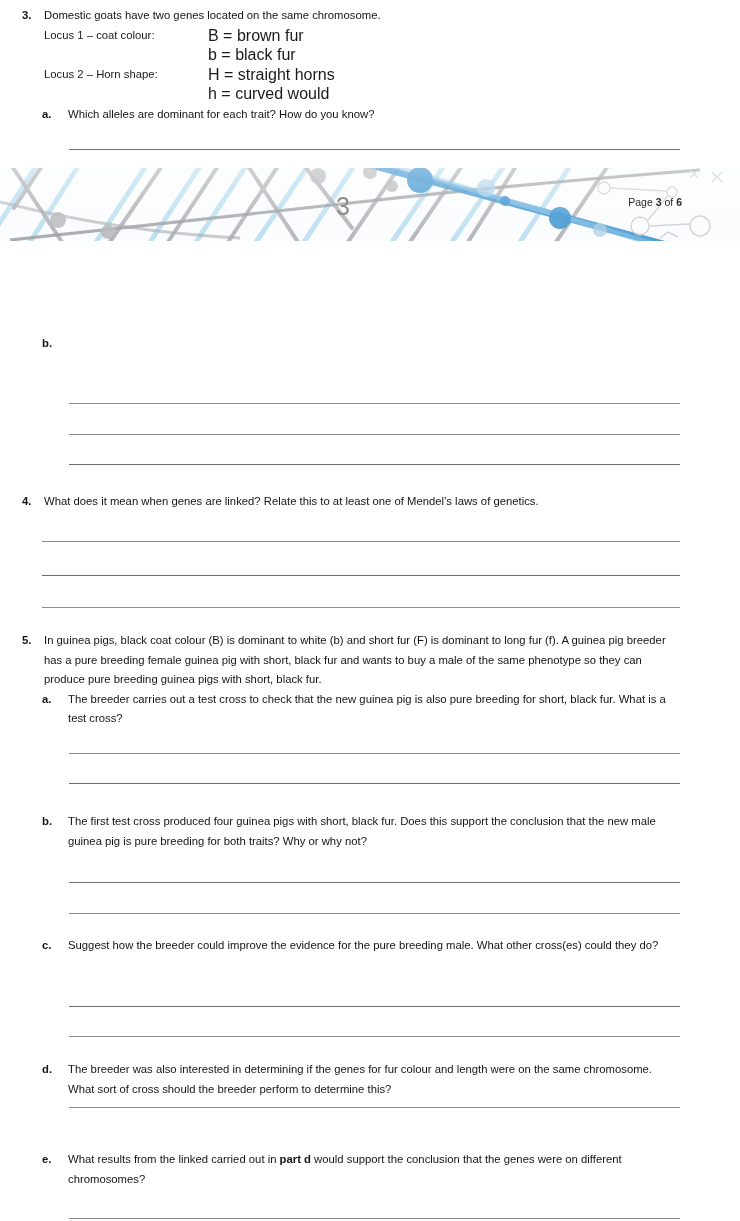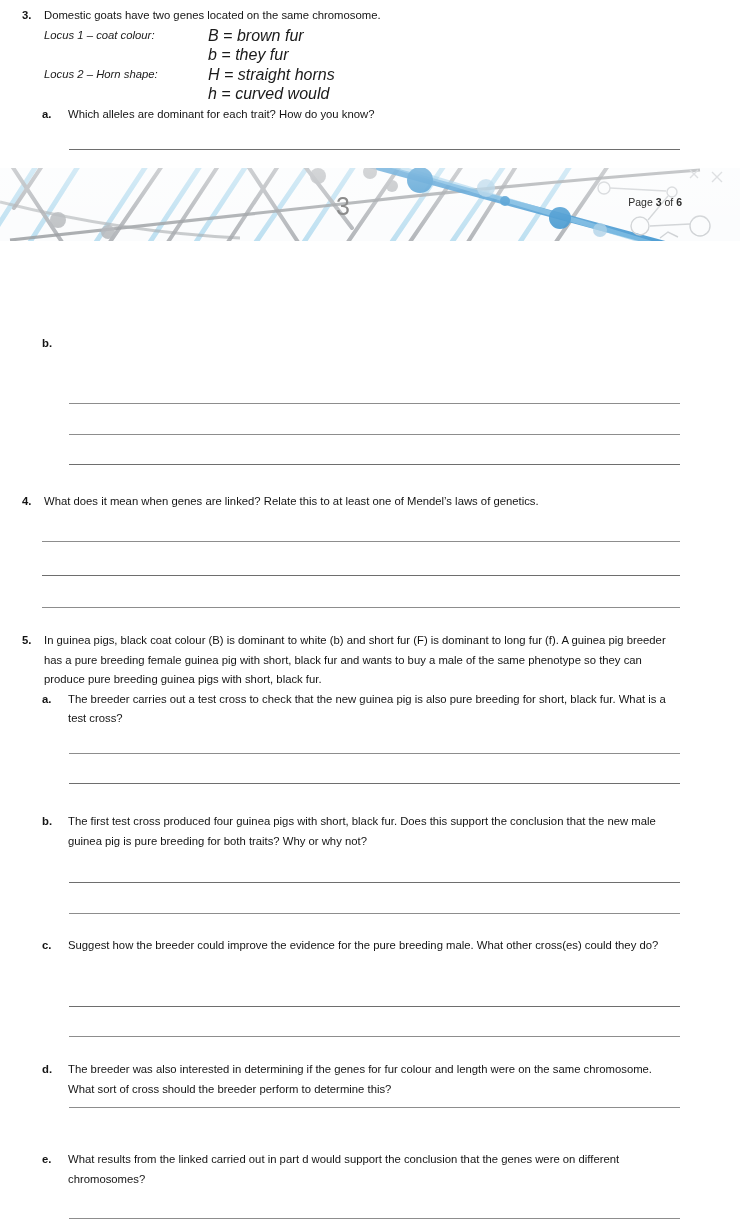--- a/index.html
+++ b/index.html
@@ -63,21 +63,20 @@
     font-weight: bold;
     font-size: 11.3px;
     line-height: 19.6px;
   }
 
   
   .locus-row {
     position: relative;
     padding-left: 36px;
     height: 19.6px;
-    font-style: italic;
   }
   .locus-label {
     position: absolute;
     left: 44px;
     top: 0;
     font-size: 11.3px;
     line-height: 19.6px;
     white-space: nowrap;
   }
   .locus-allele {
@@ -132,40 +131,40 @@
   .gutter {
     position: absolute;
     left: 0;
     top: 241px;
     width: 740px;
     height: 36px;
     background: #ffffff;
   }
 
   
-  b.inline { font-weight: normal; }
+  b.inline { font-weight: bold; }
 </style>
 </head>
 <body>
 
 <div class="page">
 
   <div class="block" style="top:6px;">
     <div class="numbered q-text">
       <span class="marker">3.</span>
       <span>Domestic goats have two genes located on the same chromosome.</span>
     </div>
 
     <div class="locus-row">
       <span class="locus-label">Locus 1 – coat colour:</span>
       <span class="locus-allele">B = brown fur</span>
     </div>
     <div class="locus-row">
       <span class="locus-label"></span>
-      <span class="locus-allele">b = they fur</span>
+      <span class="locus-allele">b = black fur</span>
     </div>
     <div class="locus-row">
       <span class="locus-label">Locus 2 – Horn shape:</span>
       <span class="locus-allele">H = straight horns</span>
     </div>
     <div class="locus-row">
       <span class="locus-label"></span>
       <span class="locus-allele">h = curved would</span>
     </div>
 

